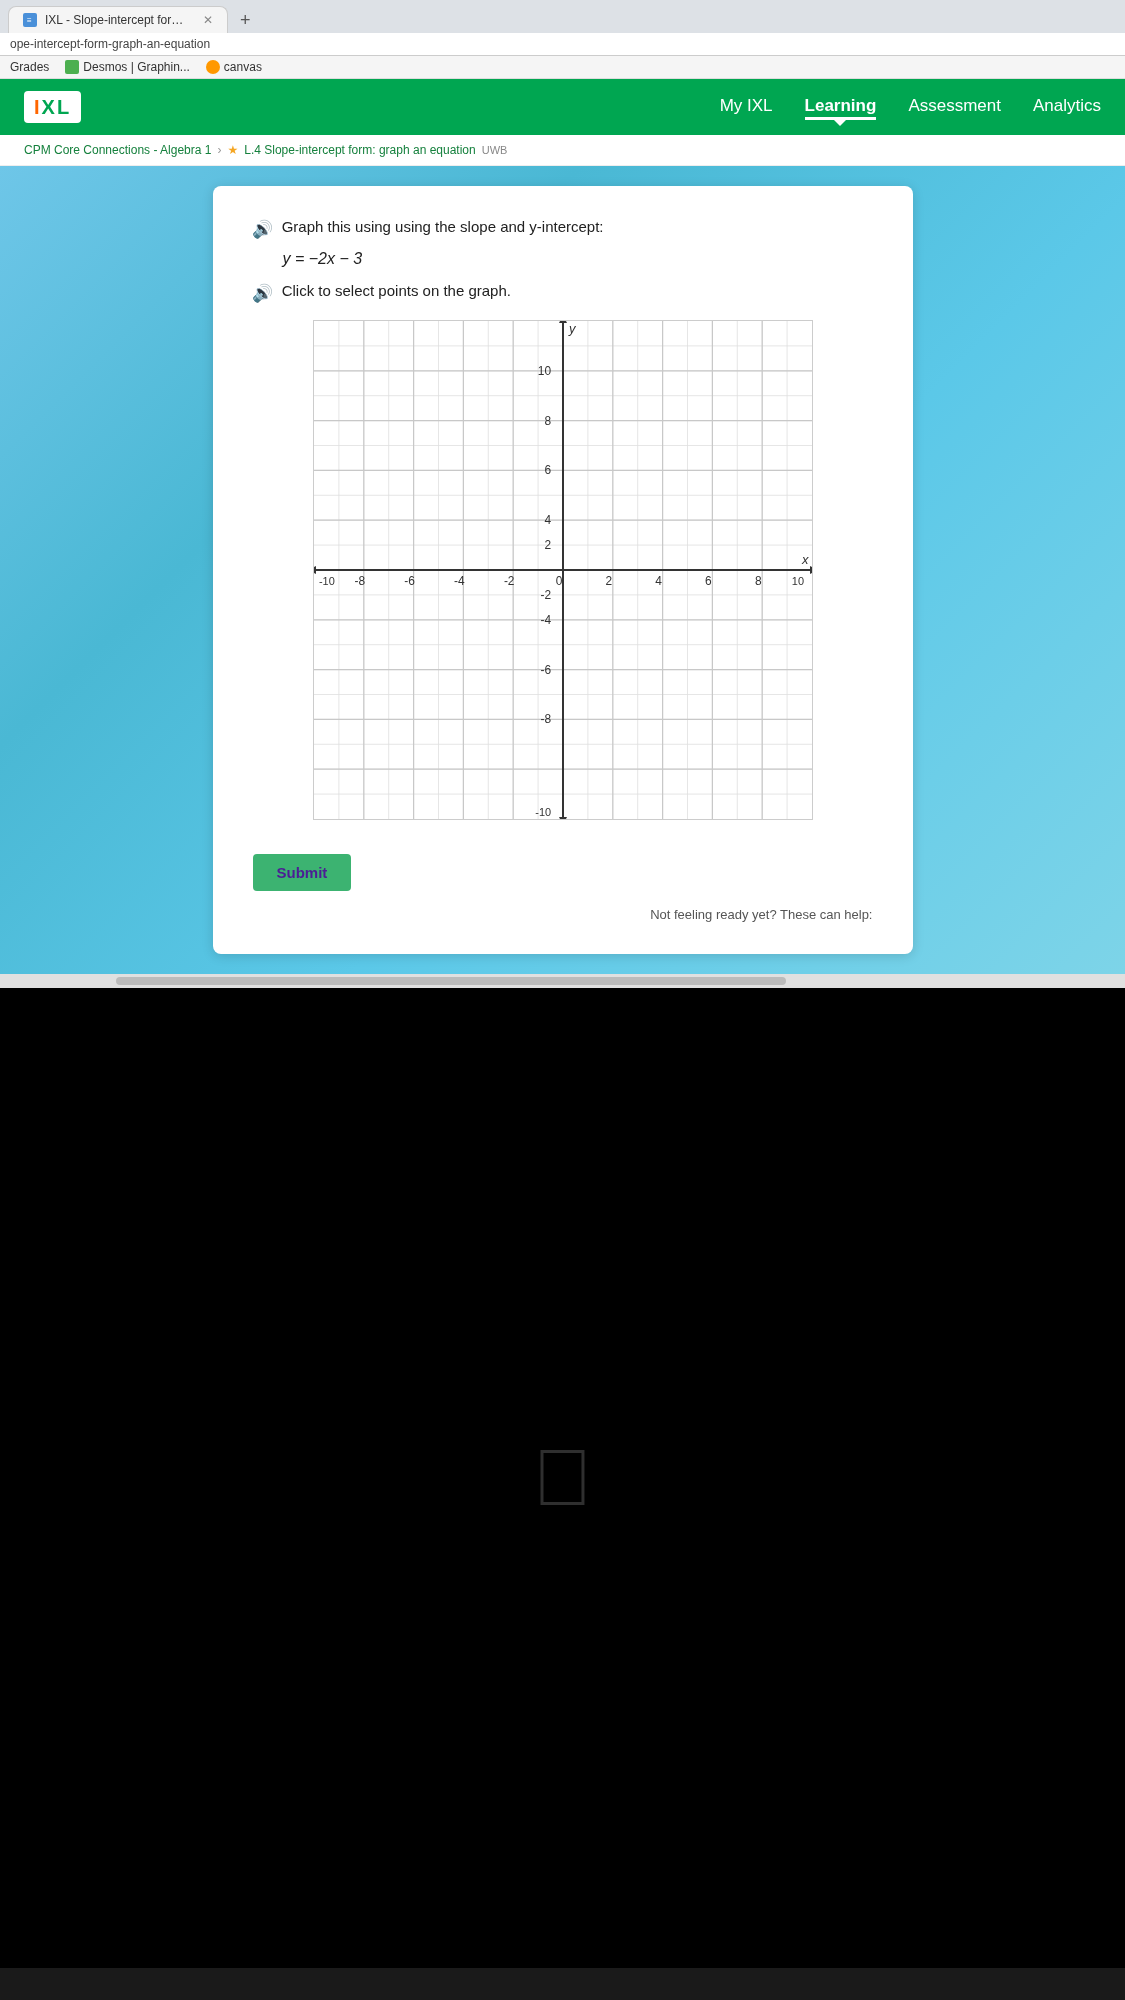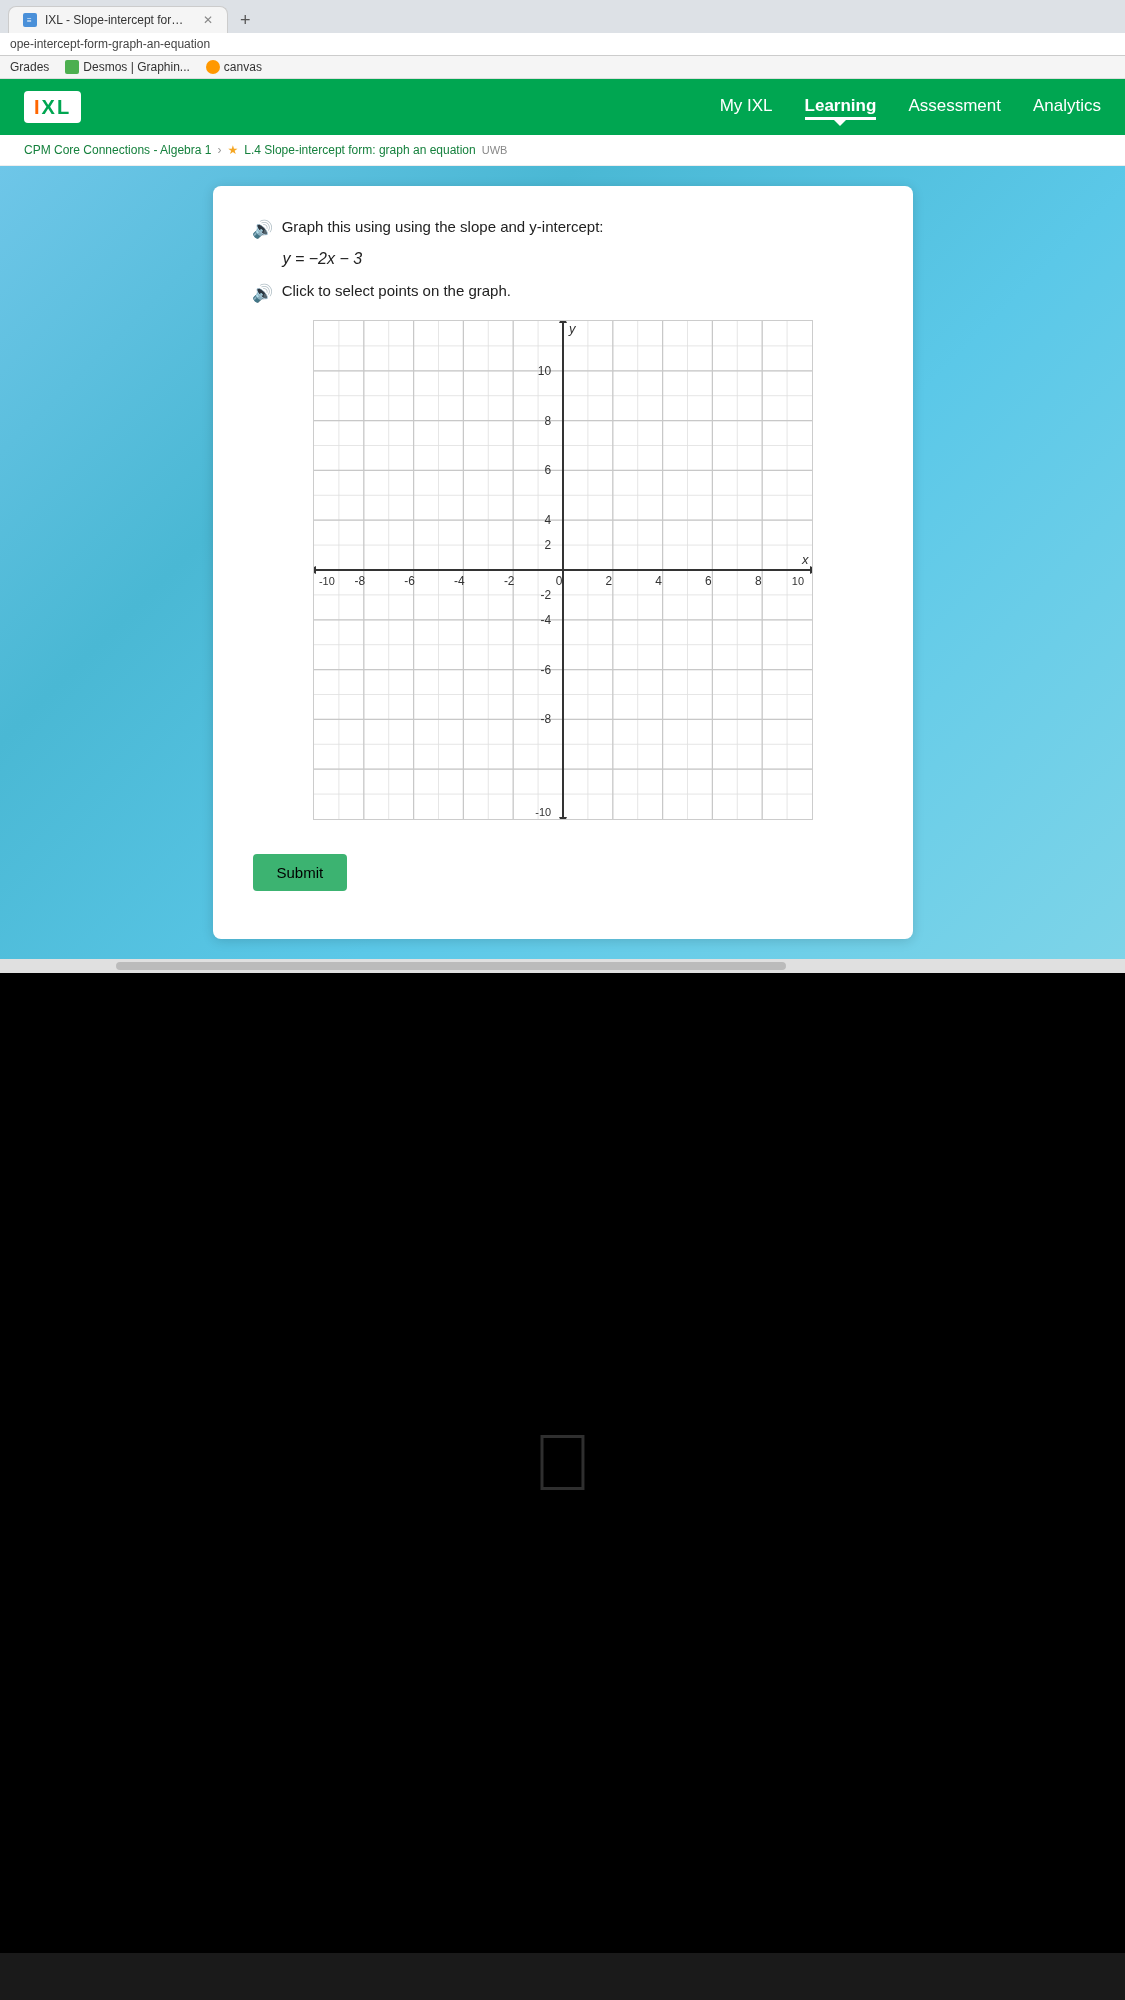--- a/index.html
+++ b/index.html
@@ -234,26 +234,26 @@
       justify-content: center;
     }
 
     .graph-svg {
       display: block;
     }
 
     
     .submit-btn {
       background: #3cb371;
-      color: #000000;
+      color: #4c1d95;
       border: none;
       border-radius: 4px;
       padding: 10px 24px;
       font-size: 15px;
-      font-weight: 400;
+      font-weight: 700;
       cursor: pointer;
       margin-top: 18px;
     }
 
     
     .work-section {
       margin-top: 16px;
       text-align: right;
     }
     .work-it-out {
@@ -498,20 +498,21 @@
             <text x="256" y="12" font-size="13" font-style="italic">y</text>
           </g>
         </svg>
       </div>
 
       
       <button class="submit-btn">Submit</button>
 
       
       <div class="work-section">
+        <div class="not-ready">Not feeling ready yet? These can help:</div>
       </div>
 
     </div>
   </div>
 
   <div class="bottom-scroll">
     <div class="scroll-thumb"></div>
   </div>
 </div>
 

